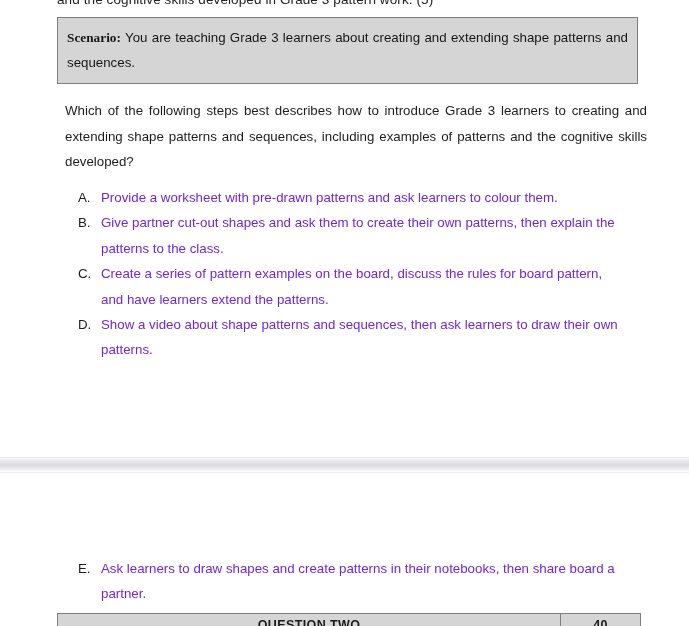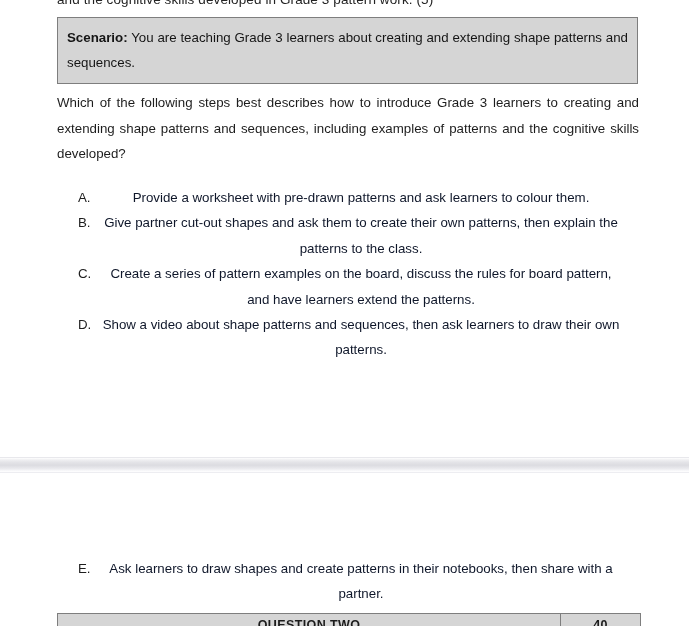--- a/index.html
+++ b/index.html
@@ -62,33 +62,34 @@
   .scenario-text {
     font-size: 13.3px;
     line-height: 25px;
     color: #151515;
     text-align: justify;
     text-justify: inter-word;
     margin: 0;
   }
   .scenario-text b {
     font-weight: bold;
+    font-family: Liberation Serif, serif;
   }
 
   .question-stem {
     position: absolute;
     left: 57px;
     top: 90px;
     width: 582px;
     font-size: 13.3px;
     line-height: 25.6px;
     color: #1d1d1d;
     text-align: justify;
     text-justify: inter-word;
-    margin: 0;
+    margin: 8px;
   }
 
   .options {
     position: absolute;
     left: 78px;
     top: 185px;
     width: 560px;
     margin: 0;
     padding: 0;
     list-style: none;
@@ -102,23 +103,22 @@
     flex: 0 0 auto;
     width: 23px;
     font-size: 13.3px;
     line-height: 25.4px;
     color: #1d1d1d;
   }
   .option-text {
     flex: 1 1 auto;
     font-size: 13.3px;
     line-height: 25.4px;
-    color: #0f172a;
+    color: #6d28d9;
     max-width: 520px;
-    text-align: center;
   }
 
   
   .page-separator {
     position: absolute;
     left: 0;
     top: 457px;
     width: 689px;
     height: 16px;
     background: linear-gradient(to bottom,
@@ -215,21 +215,21 @@
 
 </div>
 
 <div class="page-separator"></div>
 
 <div class="page" id="page-two">
 
   <ul class="options-cont">
     <li class="option">
       <span class="option-letter">E.</span>
-      <span class="option-text">Ask learners to draw shapes and create patterns in their notebooks, then share with a partner.</span>
+      <span class="option-text">Ask learners to draw shapes and create patterns in their notebooks, then share board a partner.</span>
     </li>
   </ul>
 
   <div class="bottom-table">
     <table>
       <tbody>
           <tr>
         <td>QUESTION TWO</td>
         <td class="marks-cell">40</td>
       </tr>

